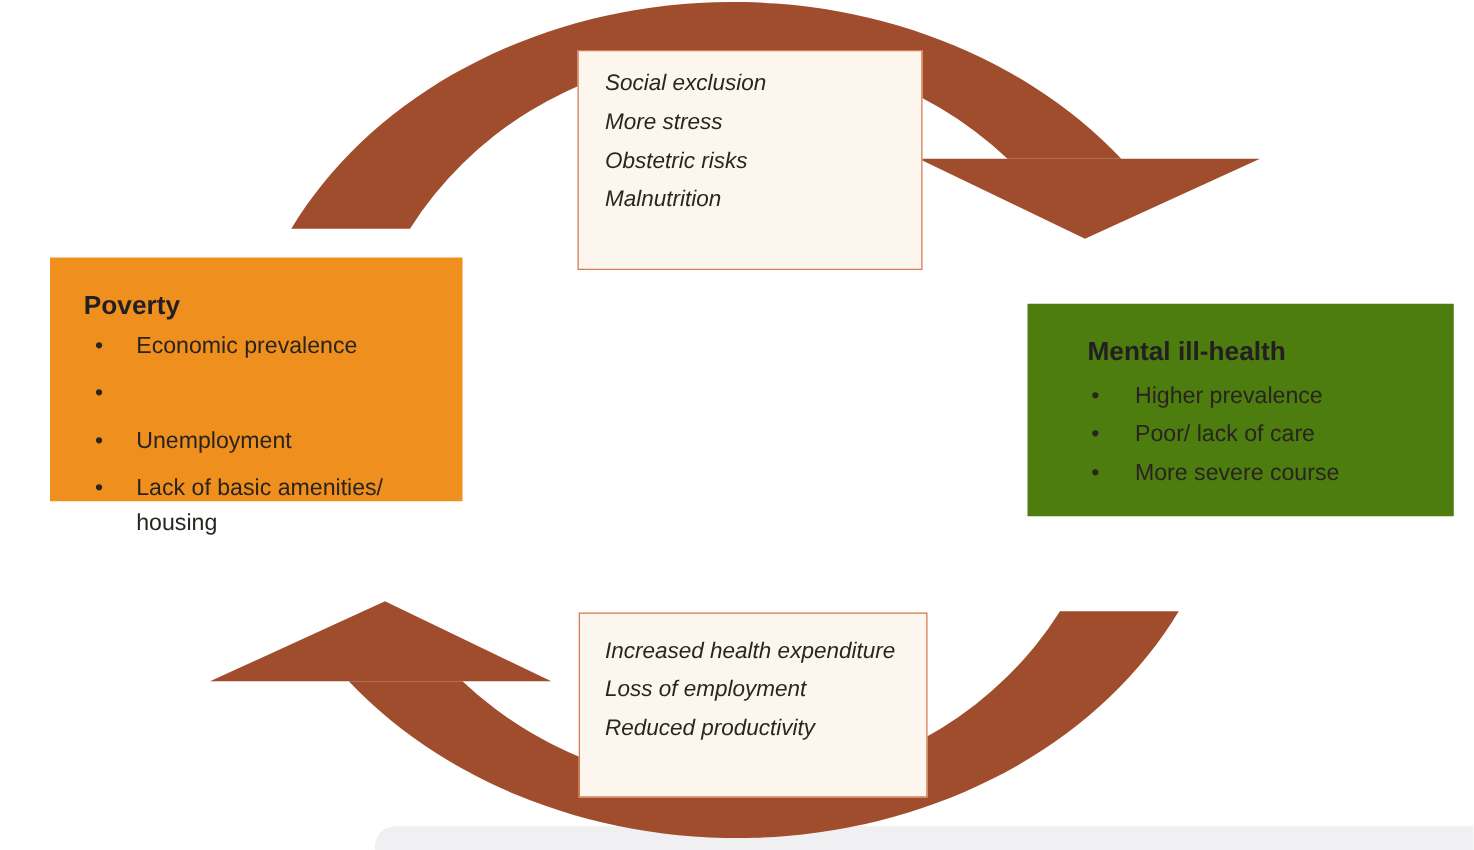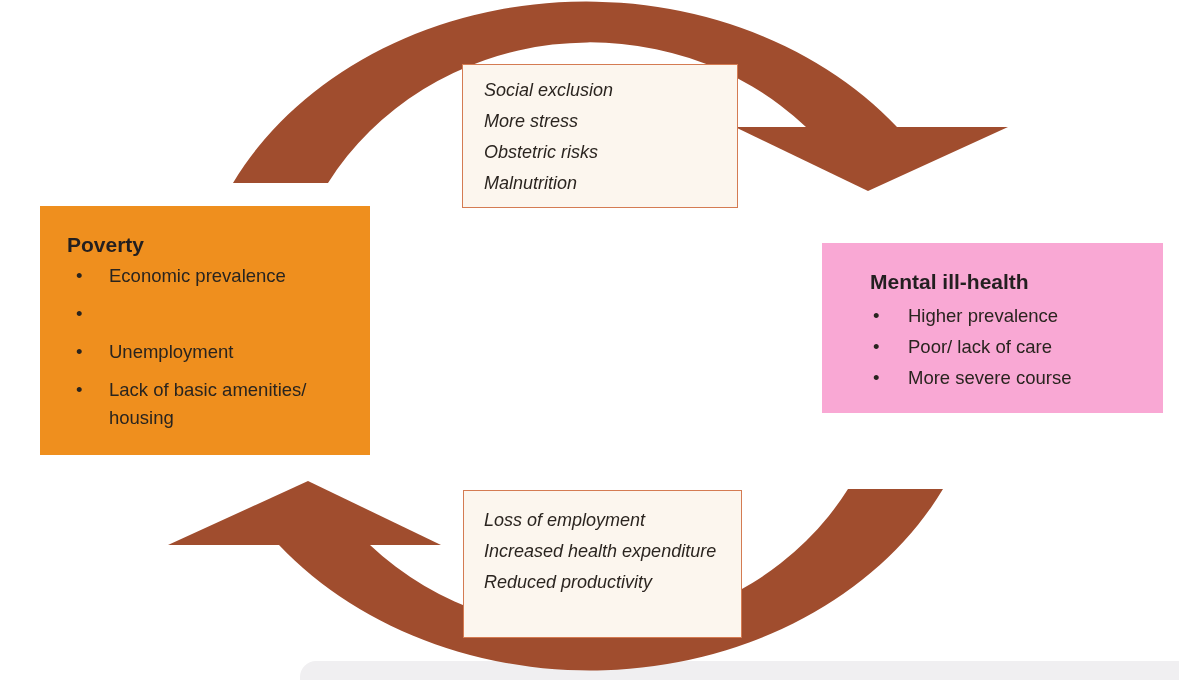--- a/index.html
+++ b/index.html
@@ -63,37 +63,36 @@
     position: absolute;
     z-index: 0;
     left: 300px;
     top: 661px;
     width: 879px;
     height: 19px;
     border-top-left-radius: 16px;
   }
   
   #poverty-box {
-    left: 40px; top: 206px; width: 330px; height: 249px;
+    left: 40px; top: 206px; width: 330px; height: 195px;
     padding: 24px 18px 0 27px;
   }
   #poverty-box .bullet-row { margin-bottom: 10px; }
   
   #mental-box {
     left: 822px; top: 243px; width: 341px; height: 170px;
     padding: 24px 14px 0 33px;
   }
   #mental-box .box-title { margin-bottom: 3px; }
   #mental-box .bullet-row { line-height: 31px; margin-bottom: 0; }
   #mental-box .bullet-row .bullet { flex: 0 0 38px; padding-left: 3px; }
   
   #mech-top {
-    left: 462px; top: 40px; width: 276px; height: 144px;
+    left: 462px; top: 40px; width: 276px; height: 176px;
     padding: 10px 18px 0 21px;
-    margin-top: 24px;
   }
   #mech-bottom {
     left: 463px; top: 490px; width: 279px; height: 148px;
     padding: 14px 14px 0 20px;
   }
 </style>
 </head>
 <body>
 
 <div class="stage">
@@ -123,21 +122,21 @@
     <div class="bullet-row">
       <span class="bullet">•</span>
       <span class="bullet-text">Unemployment</span>
     </div>
     <div class="bullet-row">
       <span class="bullet">•</span>
       <span class="bullet-text">Lack of basic amenities/ housing</span>
     </div>
   </div>
 
-  <div class="factor-box" id="mental-box" style="background: #f9a8d4; padding-left: 48px;">
+  <div class="factor-box" id="mental-box" style="background: #4d7c0f; padding-left: 48px;">
     <div class="box-title">Mental ill-health</div>
     <div class="bullet-row">
       <span class="bullet">•</span>
       <span class="bullet-text">Higher prevalence</span>
     </div>
     <div class="bullet-row">
       <span class="bullet">•</span>
       <span class="bullet-text">Poor/ lack of care</span>
     </div>
     <div class="bullet-row">
@@ -147,18 +146,18 @@
   </div>
 
   <div class="mech-box" id="mech-top" style="background: rgb(252, 246, 238); border: 1.5px solid rgb(212, 123, 82);">
     <div class="mech-line">Social exclusion</div>
     <div class="mech-line">More stress</div>
     <div class="mech-line">Obstetric risks</div>
     <div class="mech-line">Malnutrition</div>
   </div>
 
   <div class="mech-box" id="mech-bottom" style="background: rgb(252, 246, 238); border: 1.5px solid rgb(212, 123, 82);">
+    <div class="mech-line">Increased health expenditure</div>
     <div class="mech-line">Loss of employment</div>
-    <div class="mech-line">Increased health expenditure</div>
     <div class="mech-line">Reduced productivity</div>
   </div>
 
 </div>
 
 </body></html>

